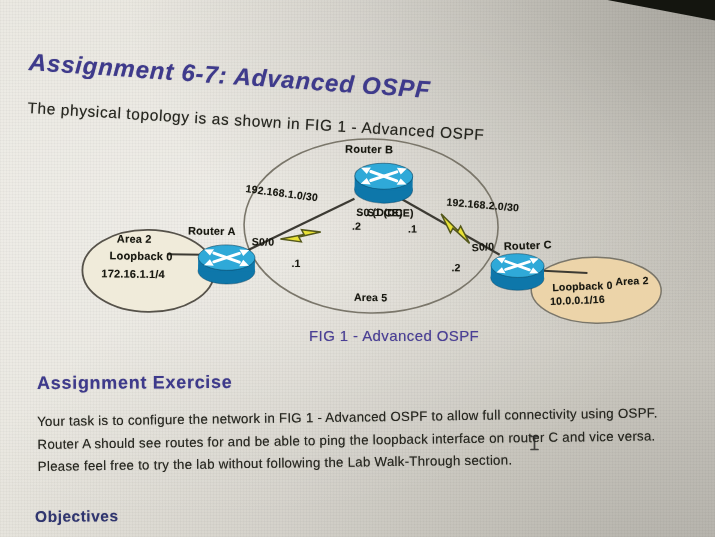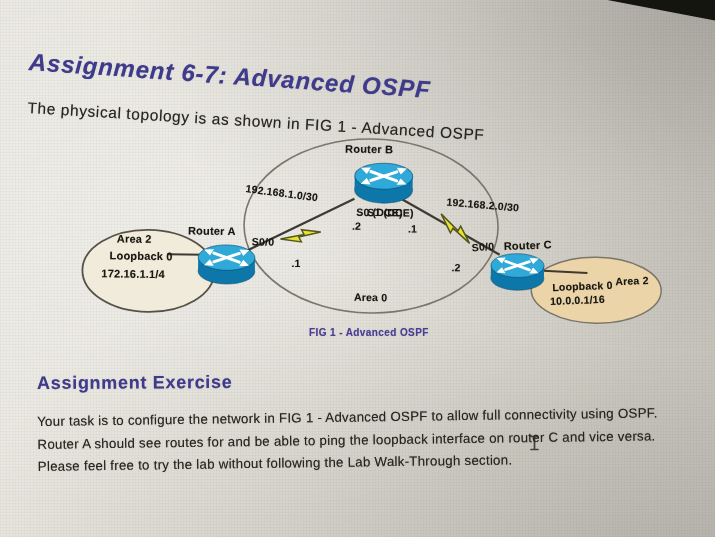--- a/index.html
+++ b/index.html
@@ -26,21 +26,21 @@
     font-size:15.5px;letter-spacing:.6px;color:var(--body_text,#26261f);
     transform:rotate(3.4deg);transform-origin:left top;
     text-shadow:0 0 .8px rgba(45,45,40,0.5);}
   .diagram{position:absolute;inset:0;transform:rotate(.8deg);transform-origin:370px 230px;}
   .diagram svg{position:absolute;inset:0;}
   .dlbl{position:absolute;white-space:nowrap;font-size:10.5px;font-weight:700;
     letter-spacing:.2px;color:var(--diagram_label,#17170f);
     text-shadow:0 0 .8px rgba(40,40,35,0.4);}
   .rlbl{font-size:11px;}
   .caption{position:absolute;left:309px;top:327px;white-space:nowrap;
-    font-size:10px;font-weight:700;letter-spacing:.4px;
+    font-size:15px;font-weight:400;letter-spacing:.4px;
     color:var(--caption_purple,#4a3f96);text-shadow:0 0 .8px rgba(60,50,110,0.45);}
   .h2{position:absolute;left:37px;top:373px;white-space:nowrap;
     font-size:18px;font-weight:700;letter-spacing:.7px;
     color:var(--heading_purple,#3e3a8c);transform:rotate(-.3deg);transform-origin:left top;
     text-shadow:0 0 1px rgba(50,45,90,0.4);}
   .para{position:absolute;left:37px;top:411px;transform:rotate(-.8deg);transform-origin:left top;}
   .pline{white-space:nowrap;font-size:13.3px;letter-spacing:.25px;line-height:22.5px;
     color:var(--body_text,#26261f);text-shadow:0 0 .8px rgba(45,45,40,0.55);}
   .objectives{left:35px;top:508px;font-size:15.5px;letter-spacing:.5px;
     color:var(--objectives_navy,#2f356f);transform:rotate(-.5deg);}
@@ -108,36 +108,37 @@
       <div class="dlbl" style="left:408px;top:222px">.1</div>
       <div class="dlbl rlbl" style="left:188px;top:227px">Router A</div>
       <div class="dlbl" style="left:252px;top:237px">S0/0</div>
       <div class="dlbl" style="left:292px;top:258px">.1</div>
       <div class="dlbl" style="left:452px;top:260px">.2</div>
       <div class="dlbl" style="left:472px;top:239px;transform:rotate(-5deg)">S0/0</div>
       <div class="dlbl rlbl" style="left:504px;top:237px;transform:rotate(-3deg)">Router C</div>
       <div class="dlbl rlbl" style="left:117px;top:236px">Area 2</div>
       <div class="dlbl rlbl" style="left:110px;top:253px">Loopback 0</div>
       <div class="dlbl rlbl" style="left:102px;top:271px">172.16.1.1/4</div>
-      <div class="dlbl" style="left:355px;top:291px">Area 0</div>
+      <div class="dlbl" style="left:355px;top:291px">Area 5</div>
       <div class="dlbl" style="left:553px;top:277px;transform:rotate(-3deg)">Loopback 0</div>
       <div class="dlbl" style="left:551px;top:291px;transform:rotate(-3deg)">10.0.0.1/16</div>
       <div class="dlbl" style="left:616px;top:271px;transform:rotate(-3deg)">Area 2</div>
     </div>
 
     <div class="caption">FIG 1 - Advanced OSPF</div>
 
     <h2 class="h2">Assignment Exercise</h2>
 
     <div class="para">
       <div class="pline">Your task is to configure the network in FIG 1 - Advanced OSPF to allow full connectivity using OSPF.</div>
       <div class="pline">Router A should see routes for and be able to ping the loopback interface on router C and vice versa.</div>
       <div class="pline">Please feel free to try the lab without following the Lab Walk-Through section.</div>
     </div>
 
+    <h2 class="h2 objectives">Objectives</h2>
 
     <div class="ibeam">
       <svg width="11" height="16" viewBox="0 0 11 16">
         <path d="M2 1.5 H9 M5.5 1.5 V14.5 M2 14.5 H9" fill="none" stroke="#2a2a28" stroke-width="1.7" stroke-linecap="round"></path>
       </svg>
     </div>
 
   </div>
 </div>
 

